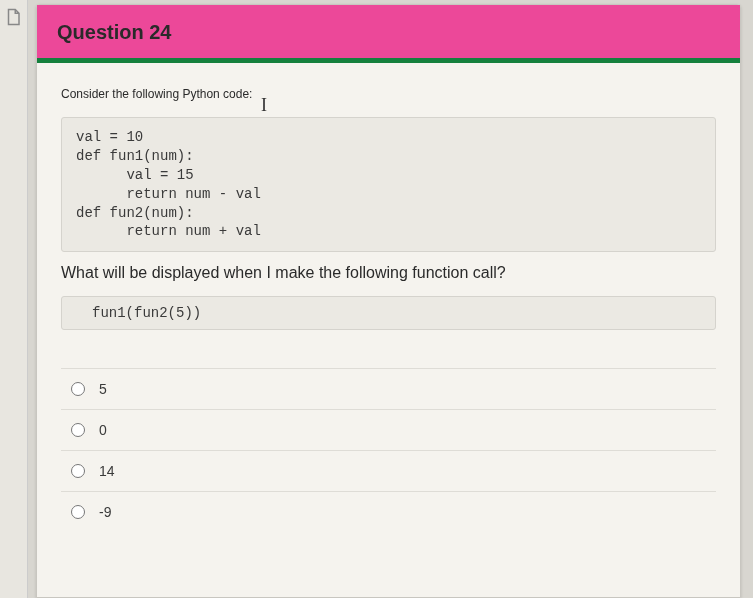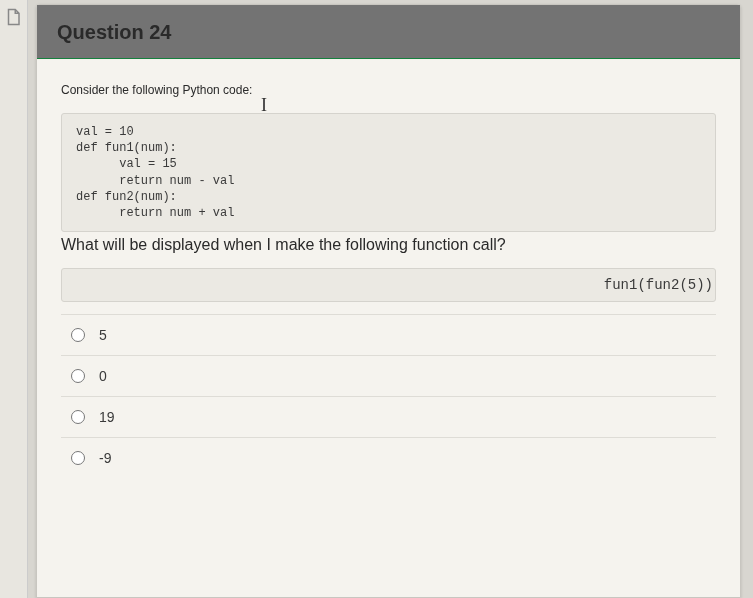--- a/index.html
+++ b/index.html
@@ -37,63 +37,62 @@
       top: 4px;
       right: 12px;
       bottom: 0;
       background: #f5f3ee;
       border: 1px solid #c8c6c0;
       border-radius: 4px 4px 0 0;
       box-shadow: 0 1px 3px rgba(0,0,0,0.15);
     }
     .question-header {
       padding: 16px 16px 14px 20px;
-      border-bottom: 1px solid #15803d;
-      background: #737373;
+      border-bottom: 5px solid #15803d;
+      background: #ec4899;
     }
     .question-title {
       font-size: 20px;
       font-weight: bold;
       color: #2a2a2a;
     }
     .question-body {
       padding: 24px 24px 10px 24px;
     }
     .prompt-text {
       font-size: 12px;
       color: #2a2a2a;
       margin-bottom: 16px;
     }
     .code-block {
       background: #ebe9e3;
       border: 1px solid #d5d3cd;
       border-radius: 3px;
       padding: 10px 14px;
       font-family: "Courier New", monospace;
-      font-size: 12px;
+      font-size: 14px;
       color: #3a3a3a;
       white-space: pre;
       line-height: 1.35;
-      margin-bottom: 4px;
+      margin-bottom: 12px;
     }
     .followup-text {
       font-size: 16px;
       color: #2a2a2a;
       margin-bottom: 14px;
     }
     .call-block {
       background: #ebe9e3;
       border: 1px solid #d5d3cd;
       border-radius: 3px;
-      padding: 8px 2px;
+      padding: 8px 30px;
       font-family: "Courier New", monospace;
       font-size: 14px;
       color: #3a3a3a;
-      margin-bottom: 12px;
-      text-align: right;
+      margin-bottom: 38px;
     }
     .options {
       display: flex;
       flex-direction: column;
     }
     .option {
       display: flex;
       align-items: center;
       padding: 12px 10px;
       border-top: 1px solid #dedcd6;
@@ -151,21 +150,21 @@
       <label class="option">
         <input type="radio" name="q24" style="">
         <span>5</span>
       </label>
       <label class="option">
         <input type="radio" name="q24" style="">
         <span>0</span>
       </label>
       <label class="option">
         <input type="radio" name="q24" style="">
-        <span>19</span>
+        <span>14</span>
       </label>
       <label class="option">
         <input type="radio" name="q24" style="">
         <span>-9</span>
       </label>
     </div>
   </div>
 
   <div class="cursor">I</div>
 </div>

